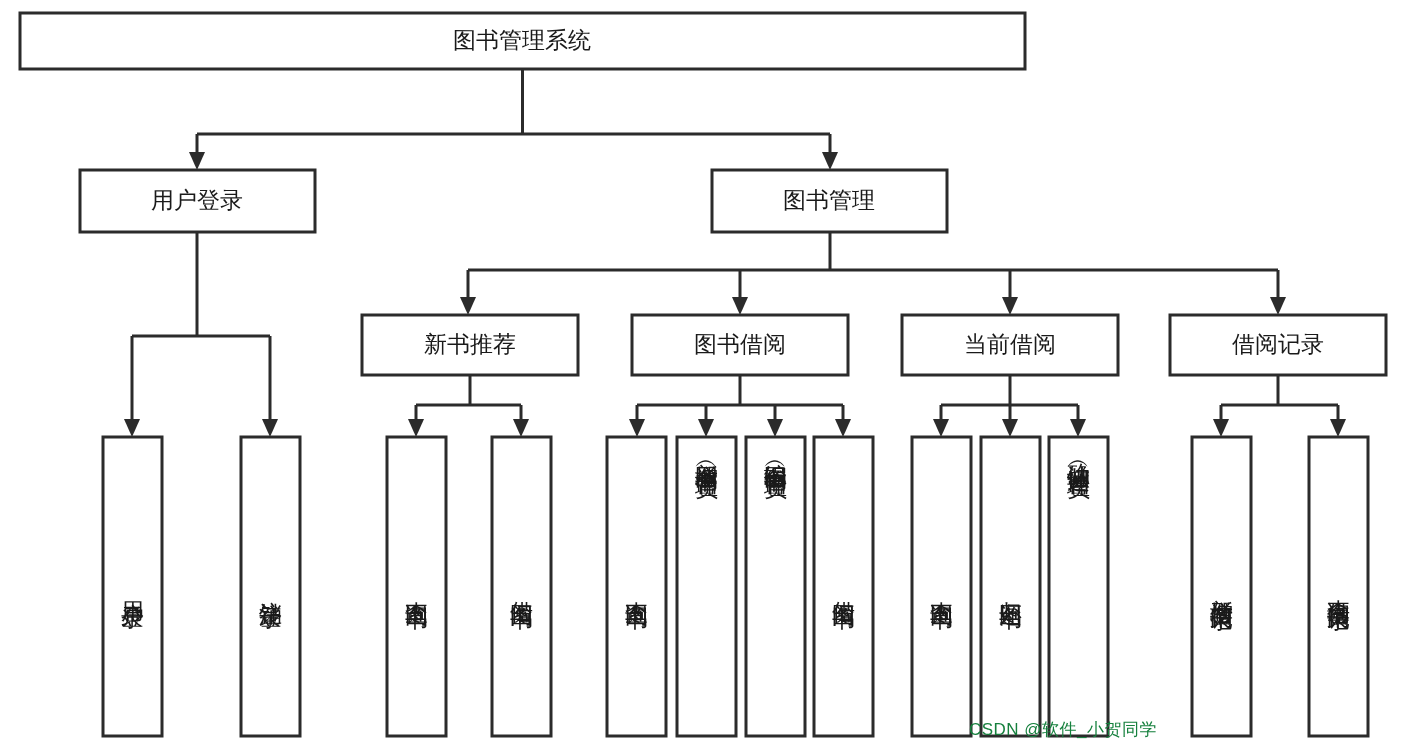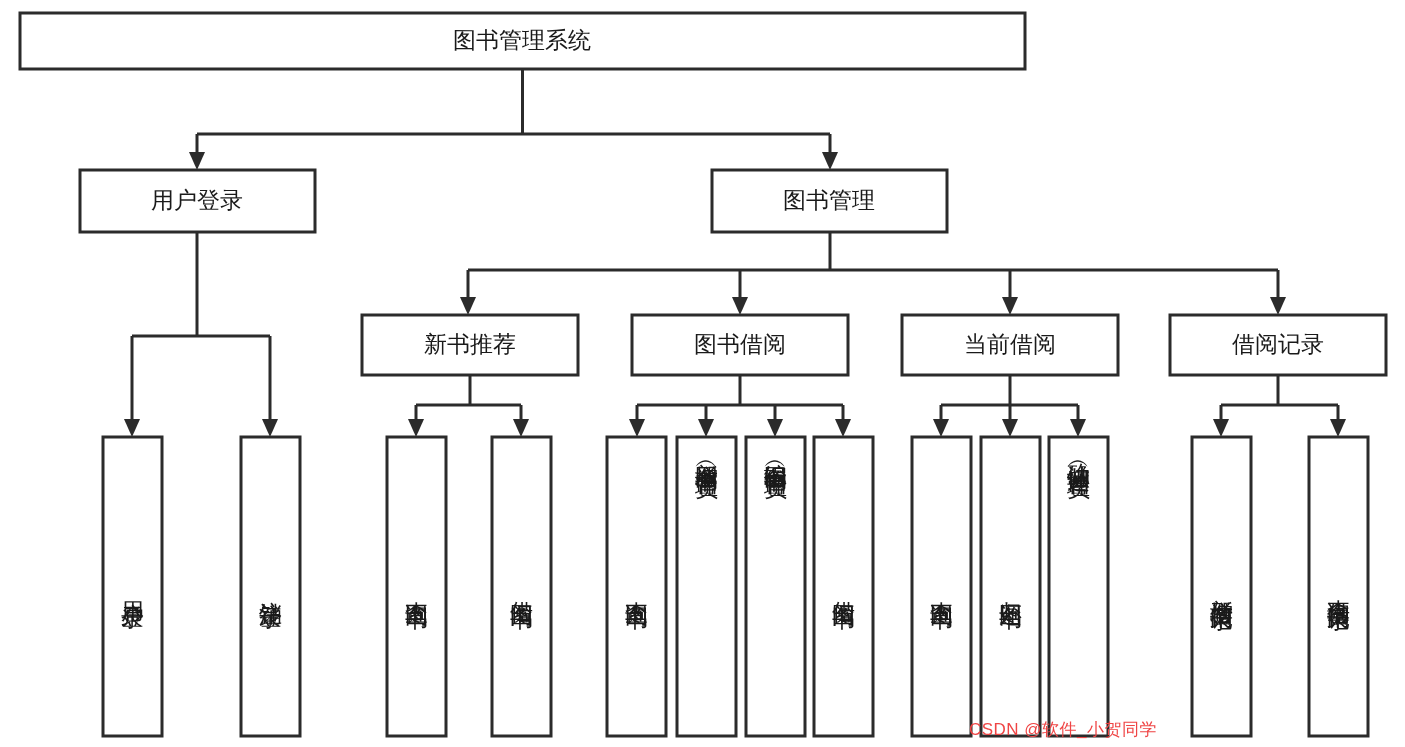--- a/index.html
+++ b/index.html
@@ -66,21 +66,21 @@
     color: #1a1a1a;
     white-space: nowrap;
     text-align: center;
   }
   .watermark {
     position: absolute;
     right: 8px;
     bottom: 6px;
     font-family: "Liberation Sans", "DejaVu Sans", sans-serif;
     font-size: 17px;
-    color: #ef4444;
+    color: #15803d;
     letter-spacing: 0.5px;
     white-space: nowrap;
   }
 </style>
 </head>
 <body>
 
 <div id="diagram-root">
 
   <svg class="chart-svg" viewBox="0 0 1405 747" xmlns="http://www.w3.org/2000/svg">

